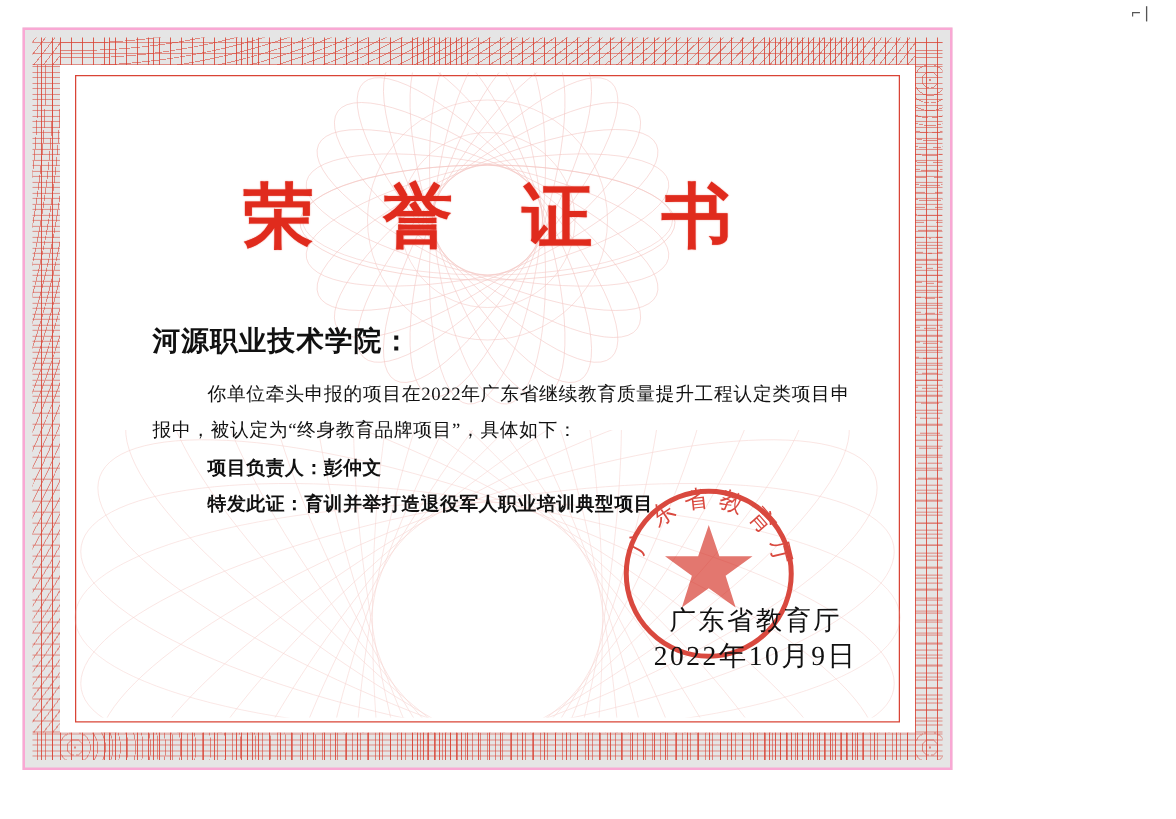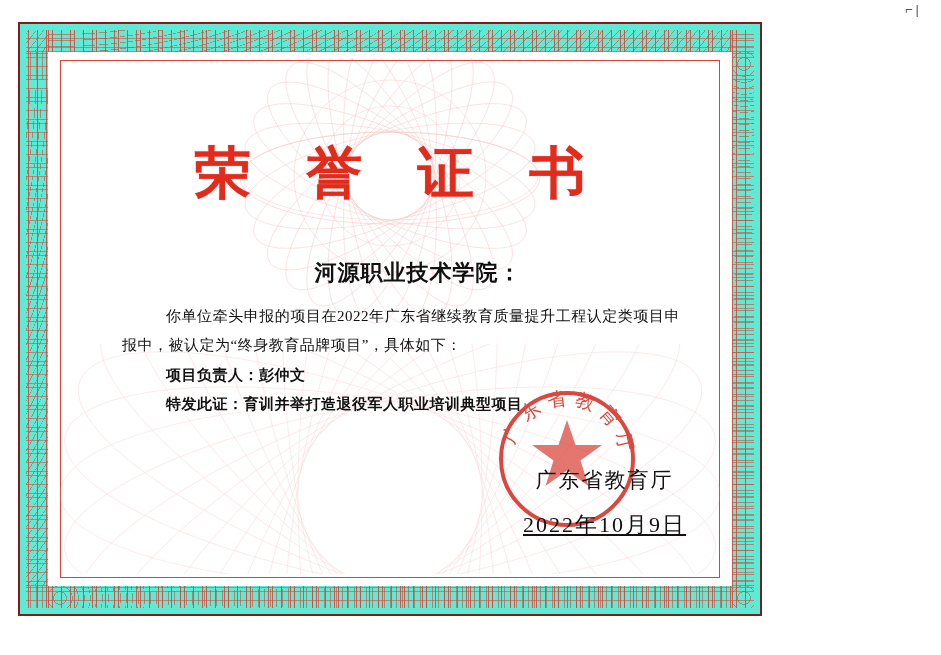--- a/index.html
+++ b/index.html
@@ -16,22 +16,22 @@
   }
 
   
   #certificate {
     position: absolute;
     left: 18px;
     top: 22px;
     width: 744px;
     height: 594px;
     box-sizing: border-box;
-    border: 2px solid #7f1d1d;
-    background: #5eead4;
+    border: 2px solid #f9a8d4;
+    background: #e5e5e5;
   }
 
   
   #ornament-band {
     position: absolute;
     left: 6px;
     top: 6px;
     right: 6px;
     bottom: 6px;
     box-sizing: border-box;
@@ -109,26 +109,25 @@
     font-weight: bold;
     letter-spacing: 18px;
     text-indent: 18px;
     margin-top: 52px;
     font-family: "DejaVu Serif", "Liberation Serif", serif;
     text-shadow: 0 0 1px rgba(224,43,29,0.8);
   }
 
   #salutation {
     margin-top: 46px;
-    margin-left: 56px;
+    margin-left: 38px;
     font-size: 22px;
     font-weight: bold;
     color: #111;
     letter-spacing: 1px;
-    text-align: center;
   }
 
   .body-line {
     font-size: 15px;
     color: #111;
     line-height: 1.95;
     letter-spacing: 0.5px;
     margin-left: 38px;
     margin-right: 16px;
   }
@@ -147,25 +146,23 @@
     bottom: 74px;
     text-align: center;
     z-index: 3;
   }
   #issuer {
     font-size: 21px;
     color: #111;
     letter-spacing: 2px;
   }
   #issue-date {
-    margin-top: 16px;
     font-size: 22px;
     color: #111;
     letter-spacing: 2px;
-    text-decoration: underline;
   }
 
   
   #seal {
     position: absolute;
     right: 122px;
     bottom: 84px;
     width: 142px;
     height: 142px;
     z-index: 2;

